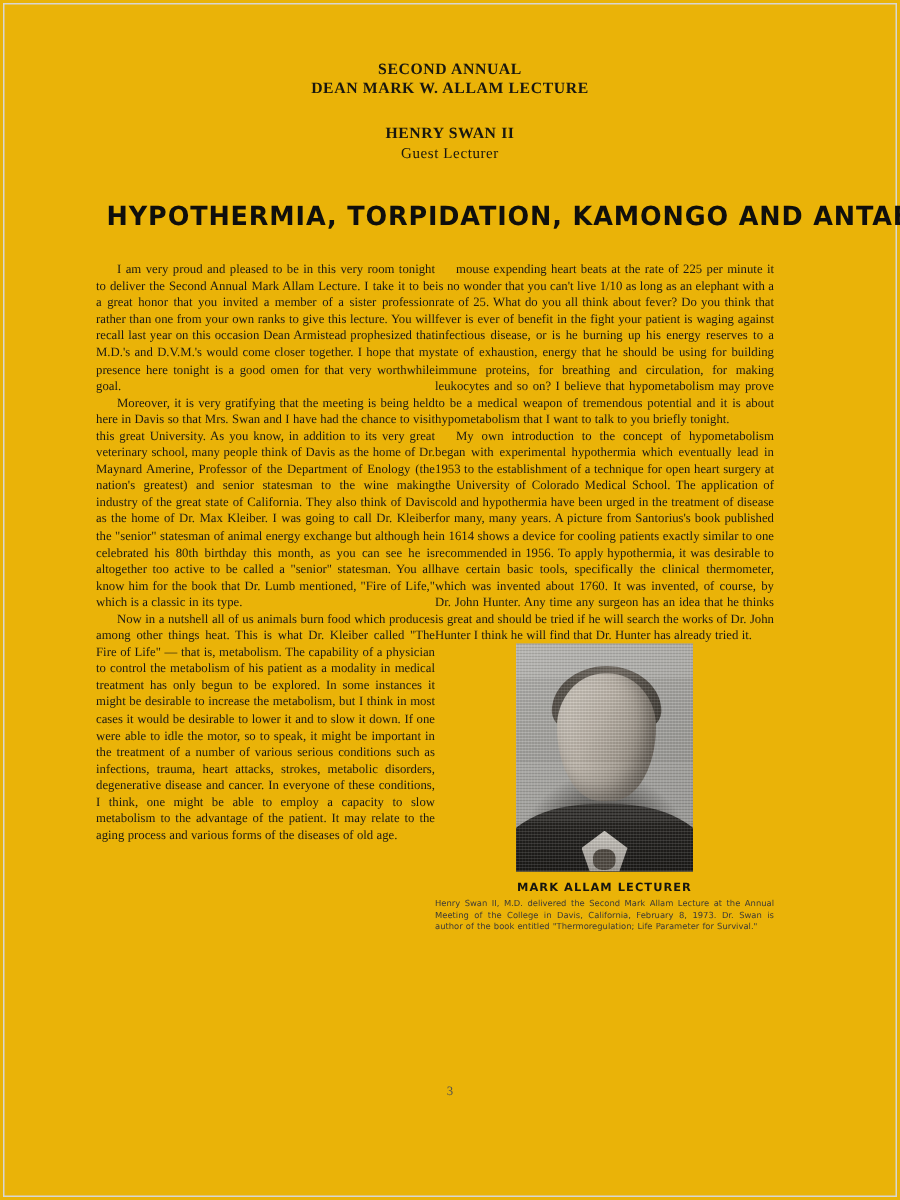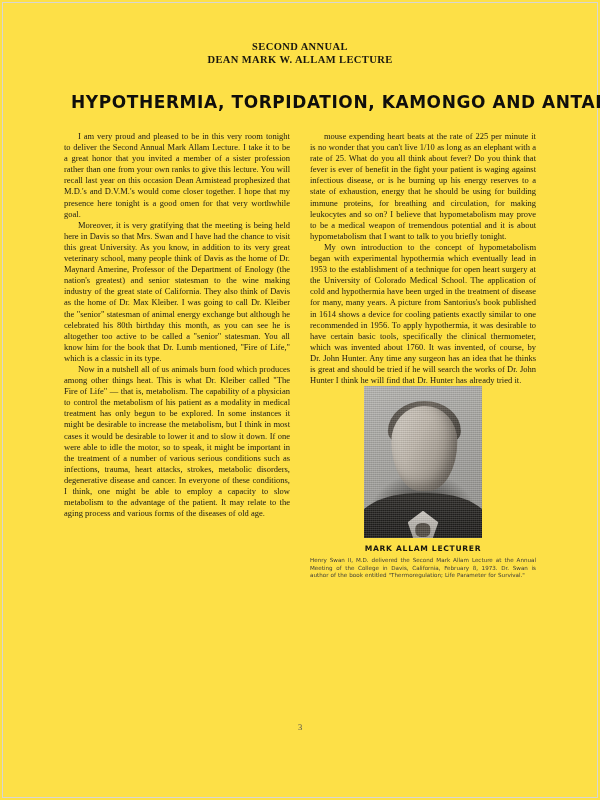--- a/index.html
+++ b/index.html
@@ -4,21 +4,21 @@
 <style>
   html, body {
     margin: 0;
     padding: 0;
     background: #ffffff;
   }
   .page {
     position: relative;
     width: 600px;
     height: 800px;
-    background: #fde047;
+    background: #eab308;
     overflow: hidden;
     box-sizing: border-box;
     font-family: "Liberation Serif", "DejaVu Serif", serif;
     color: #15130f;
   }
   
   .scan-frame {
     position: absolute;
     left: 2px;
     top: 2px;
@@ -72,21 +72,20 @@
     color: #100f0c;
     transform: scaleX(0.97);
     transform-origin: center;
     white-space: nowrap;
   }
 
   
   .columns {
     margin-top: 19px;
     display: flex;
-    gap: 20px;
     align-items: flex-start;
   }
   .col {
     width: 226px;
     flex: 0 0 226px;
   }
   .col p {
     margin: 0;
     font-size: 8.5px;
     line-height: 11.1px;
@@ -216,20 +215,24 @@
 <body>
 
 <div class="page">
   <div class="scan-frame"></div>
 
   <div class="content">
 
     <div class="header">
       <div class="line">SECOND ANNUAL</div>
       <div class="line">DEAN MARK W. ALLAM LECTURE</div>
+      <div class="lecturer-block">
+        <div class="lecturer-name">HENRY SWAN II</div>
+        <div class="lecturer-role">Guest Lecturer</div>
+      </div>
     </div>
 
     <h1 class="main-title">HYPOTHERMIA, TORPIDATION, KAMONGO AND ANTABOLONE</h1>
 
     <div class="columns">
 
       <div class="col">
         <p>I am very proud and pleased to be in this very room tonight to deliver the Second Annual Mark Allam Lecture. I take it to be a great honor that you invited a member of a sister profession rather than one from your own ranks to give this lecture. You will recall last year on this occasion Dean Armistead prophesized that M.D.'s and D.V.M.'s would come closer together. I hope that my presence here tonight is a good omen for that very worthwhile goal.</p>
         <p>Moreover, it is very gratifying that the meeting is being held here in Davis so that Mrs. Swan and I have had the chance to visit this great University. As you know, in addition to its very great veterinary school, many people think of Davis as the home of Dr. Maynard Amerine, Professor of the Department of Enology (the nation's greatest) and senior statesman to the wine making industry of the great state of California. They also think of Davis as the home of Dr. Max Kleiber. I was going to call Dr. Kleiber the "senior" statesman of animal energy exchange but although he celebrated his 80th birthday this month, as you can see he is altogether too active to be called a "senior" statesman. You all know him for the book that Dr. Lumb mentioned, "Fire of Life," which is a classic in its type.</p>
         <p>Now in a nutshell all of us animals burn food which produces among other things heat. This is what Dr. Kleiber called "The Fire of Life" — that is, metabolism. The capability of a physician to control the metabolism of his patient as a modality in medical treatment has only begun to be explored. In some instances it might be desirable to increase the metabolism, but I think in most cases it would be desirable to lower it and to slow it down. If one were able to idle the motor, so to speak, it might be important in the treatment of a number of various serious conditions such as infections, trauma, heart attacks, strokes, metabolic disorders, degenerative disease and cancer. In everyone of these conditions, I think, one might be able to employ a capacity to slow metabolism to the advantage of the patient. It may relate to the aging process and various forms of the diseases of old age.</p>

